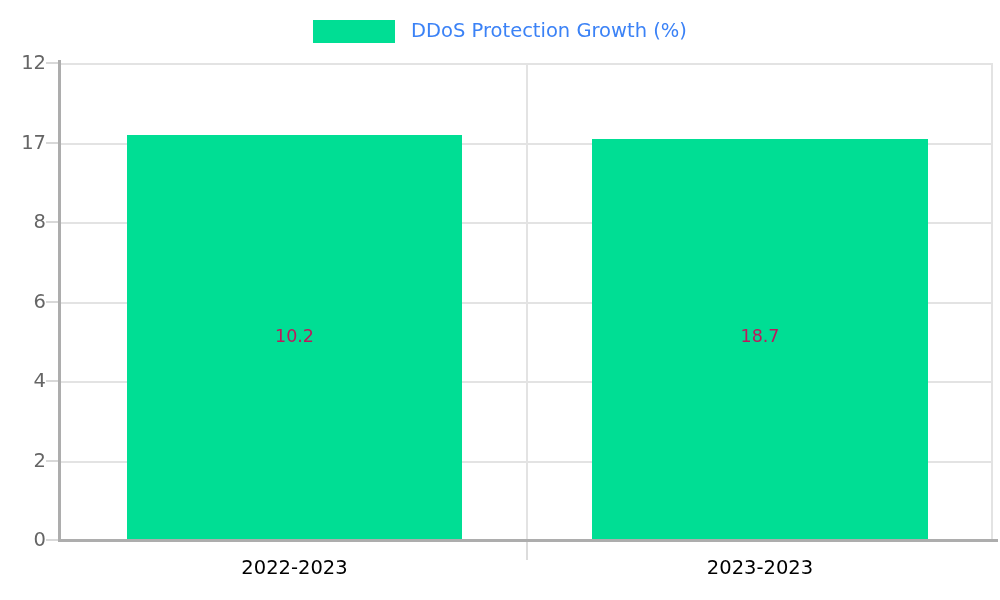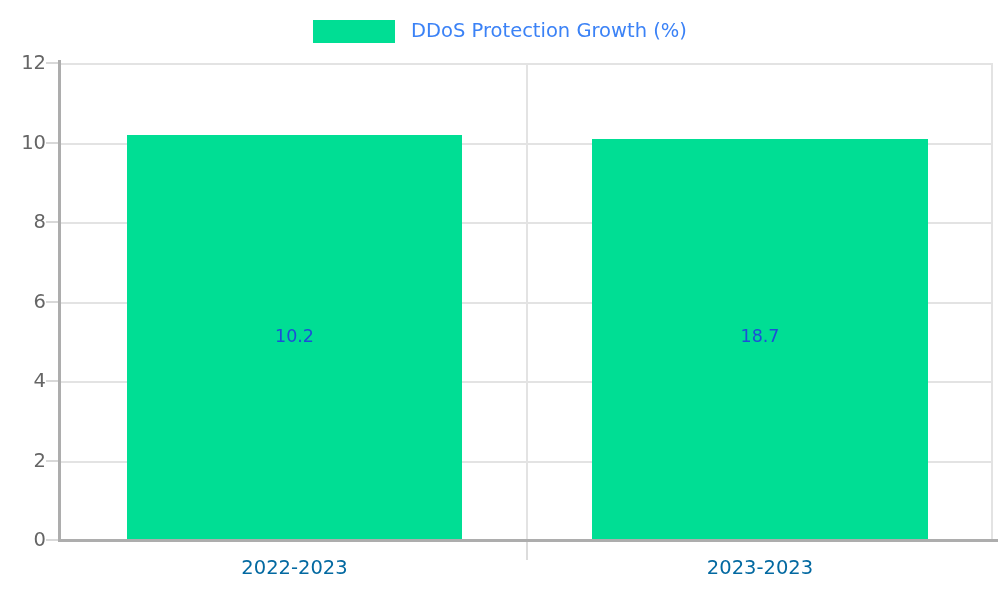--- a/index.html
+++ b/index.html
@@ -125,35 +125,35 @@
     left: 0;
     top: 0;
     width: 46px;
     height: 600px;
   }
 
   .x-tick-label {
     position: absolute;
     top: 558px;
     font-size: 19.5px;
-    color: #0369a1;
+    color: #000000;
     text-align: center;
     line-height: 1;
     white-space: nowrap;
   }
 
   
   .bar {
     position: absolute;
     background: #00de94;
   }
   .bar-value {
     position: absolute;
     font-size: 17.5px;
-    color: #1d4ed8;
+    color: #be185d;
     text-align: center;
     line-height: 1;
     white-space: nowrap;
     transform: translate(-50%, -50%);
   }
 </style>
 </head>
 <body>
 
 <div id="chart-root">
@@ -164,21 +164,21 @@
       <span id="legend-label">DDoS Protection Growth (%)</span>
     </div>
   </div>
 
   <div id="y-tick-labels">
     <div class="y-tick-label" style="top:540px;">0</div>
     <div class="y-tick-label" style="top:460.5px;">2</div>
     <div class="y-tick-label" style="top:381px;">4</div>
     <div class="y-tick-label" style="top:301.5px;">6</div>
     <div class="y-tick-label" style="top:222px;">8</div>
-    <div class="y-tick-label" style="top:142.5px;">10</div>
+    <div class="y-tick-label" style="top:142.5px;">17</div>
     <div class="y-tick-label" style="top:63px;">12</div>
   </div>
 
   <div class="y-tick-mark" style="left:46px; top:539px;"></div>
   <div class="y-tick-mark" style="left:46px; top:459.5px;"></div>
   <div class="y-tick-mark" style="left:46px; top:380px;"></div>
   <div class="y-tick-mark" style="left:46px; top:300.5px;"></div>
   <div class="y-tick-mark" style="left:46px; top:221px;"></div>
   <div class="y-tick-mark" style="left:46px; top:141.5px;"></div>
   <div class="y-tick-mark" style="left:46px; top:62px;"></div>

